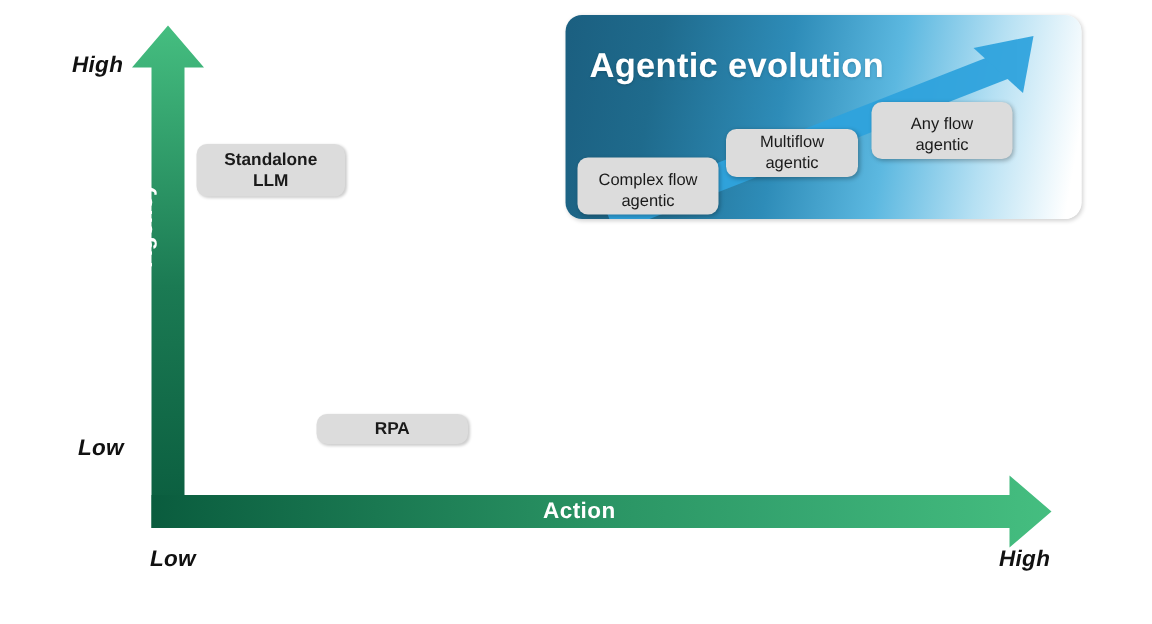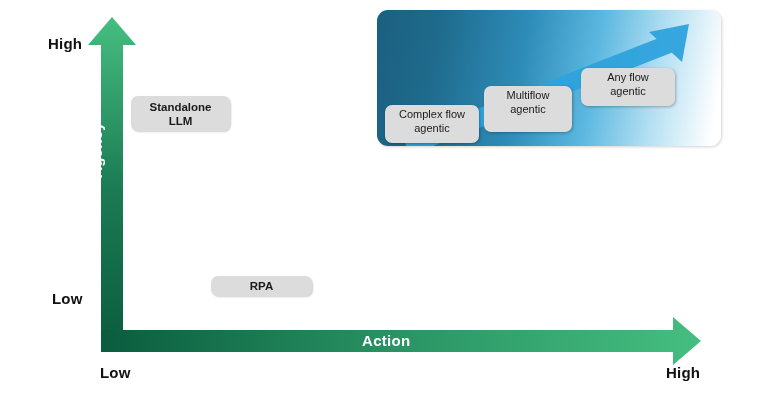--- a/index.html
+++ b/index.html
@@ -22,20 +22,21 @@
   }
 
   
   .axis-label {
     position: absolute;
     font-weight: bold;
     font-size: 15px;
     color: #111111;
     letter-spacing: 0.2px;
     white-space: nowrap;
+    font-style: italic;
   }
   #label-high-y { left: 48px; top: 35px; }
   #label-low-y  { left: 52px; top: 290px; }
   #label-low-x  { left: 100px; top: 364px; }
   #label-high-x { left: 666px; top: 364px; }
 
   
   #axes-svg {
     position: absolute;
     left: 0;
@@ -120,31 +121,31 @@
     top: 0;
     width: 344px;
     height: 136px;
   }
   .panel-box {
     position: absolute;
     background: #dcdcdc;
     border-radius: 7px;
     box-shadow: 1px 1px 3px rgba(0,0,0,0.28);
     display: flex;
-    align-items: flex-start;
+    align-items: flex-end;
     justify-content: center;
     text-align: center;
     font-size: 11px;
     line-height: 14px;
     color: #1a1a1a;
     box-sizing: border-box;
     padding: 2px 5px;
   }
   #box-complex-flow { left: 8px;   top: 95px; width: 94px; height: 38px; }
-  #box-multiflow    { left: 107px; top: 76px; width: 88px; height: 46px; }
+  #box-multiflow    { left: 107px; top: 76px; width: 88px; height: 32px; }
   #box-any-flow     { left: 204px; top: 58px; width: 94px; height: 38px; }
 
   
   #footer {
     position: absolute;
     right: 8px;
     bottom: 6px;
     font-size: 8.6px;
     color: #3a3a3a;
     white-space: nowrap;
@@ -204,20 +205,21 @@
 
     <svg id="agentic-arrow-svg" viewBox="0 0 344 136" xmlns="http://www.w3.org/2000/svg">
       <g opacity="0.95">
 
         <polygon fill="#2fa3dd" points="26,128 292,24 299,41 33,145"></polygon>
 
         <polygon fill="#2fa3dd" points="312,14 272,22 305,52"></polygon>
       </g>
     </svg>
 
+    <div id="agentic-title">Agentic evolution</div>
 
     <div class="panel-box" id="box-complex-flow">
       <span>
         <span>Complex flow</span><br>
         <span>agentic</span>
       </span>
     </div>
 
     <div class="panel-box" id="box-multiflow">
       <span>

